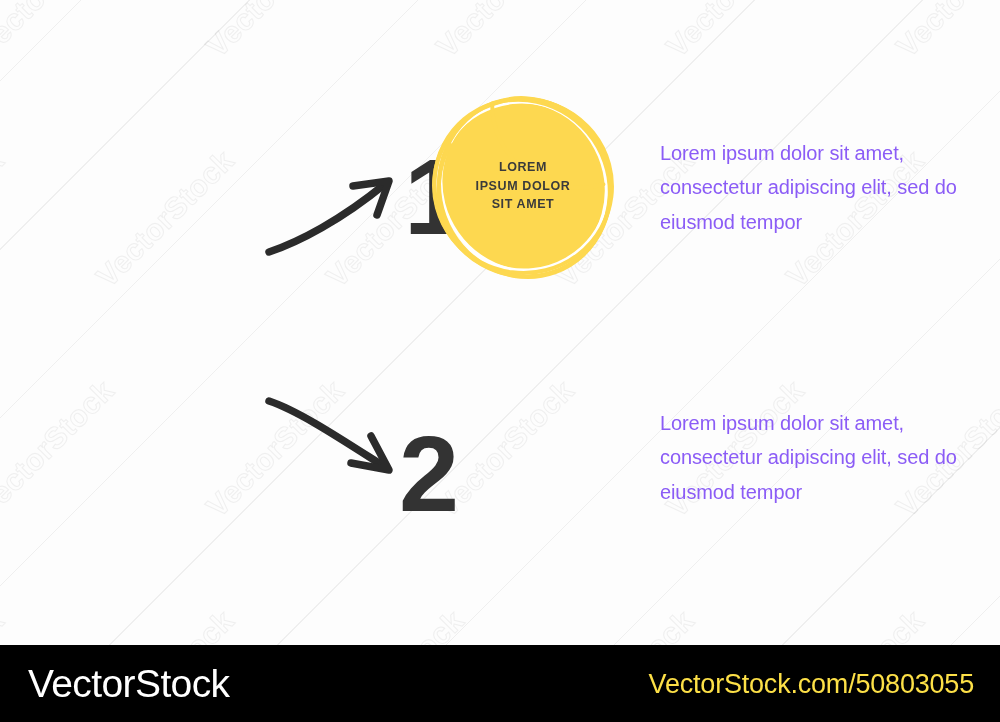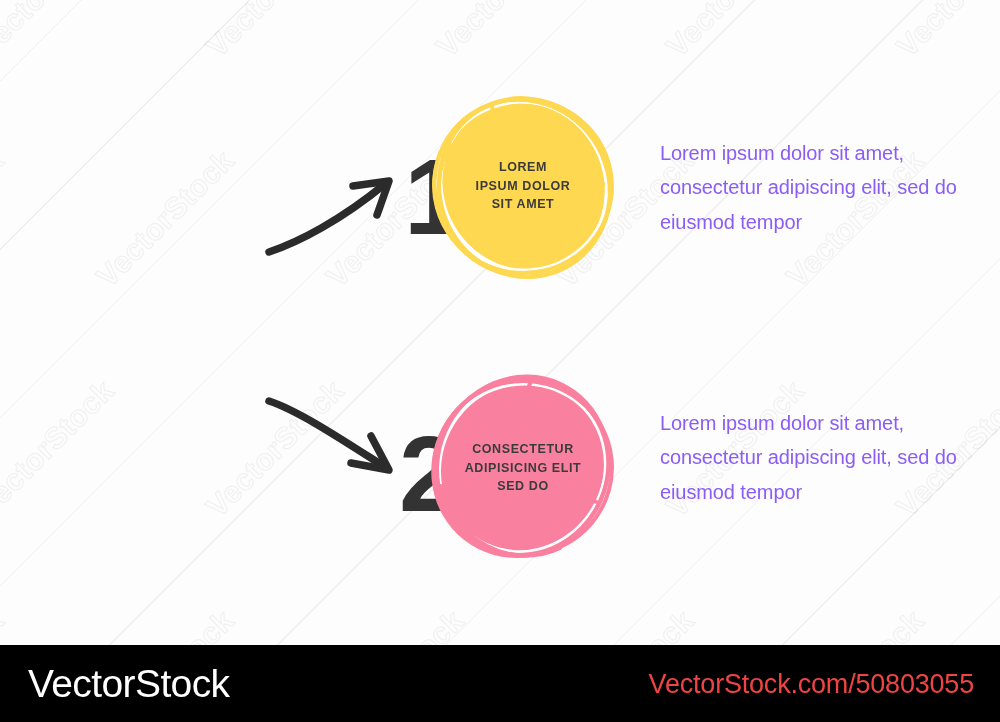--- a/index.html
+++ b/index.html
@@ -169,21 +169,21 @@
     font-family: "Liberation Sans", sans-serif;
     font-size: 39px;
     font-weight: 400;
     letter-spacing: -0.6px;
   }
   #footer-url {
     position: absolute;
     right: 26px;
     top: 50%;
     transform: translateY(-50%);
-    color: #ef4444;
+    color: #fde047;
     font-family: "Liberation Sans", sans-serif;
     font-size: 27px;
     font-weight: 400;
     letter-spacing: -0.2px;
   }
 </style>
 </head>
 <body>
 
 <div id="stage">
@@ -237,40 +237,20 @@
           <ellipse cx="95" cy="92" rx="90" ry="85" transform="rotate(70 93 93)"></ellipse>
           <path d="M10 82 A84 88 0 0 0 100 181" transform="rotate(22 93 93)"></path>
           <path d="M172 108 A88 84 0 0 1 80 6" transform="rotate(-12 93 93)"></path>
         </g>
       </svg>
       <div class="circle-label">LOREM
 IPSUM DOLOR
 SIT AMET</div>
     </div>
 
-    <div class="circle-wrap" id="pink-circle">
-      <svg width="186" height="186" viewBox="0 0 186 186">
-        <circle cx="93" cy="93" r="89" fill="#fa80a0"></circle>
-        <g fill="none" stroke="#ffffff" stroke-width="3.4" stroke-linecap="round">
-          <ellipse cx="93" cy="93" rx="86" ry="84" transform="rotate(-15 93 93)"></ellipse>
-          <ellipse cx="92" cy="94" rx="83" ry="87" transform="rotate(30 93 93)"></ellipse>
-          <ellipse cx="94" cy="92" rx="87" ry="82" transform="rotate(-58 93 93)"></ellipse>
-        </g>
-        <g fill="none" stroke="#fa80a0" stroke-width="4" stroke-linecap="round">
-          <ellipse cx="93" cy="93" rx="89" ry="87" transform="rotate(-6 93 93)"></ellipse>
-          <ellipse cx="91" cy="94" rx="86" ry="90" transform="rotate(38 93 93)"></ellipse>
-          <ellipse cx="95" cy="92" rx="90" ry="85" transform="rotate(-66 93 93)"></ellipse>
-          <path d="M10 82 A84 88 0 0 0 100 181" transform="rotate(-20 93 93)"></path>
-          <path d="M172 108 A88 84 0 0 1 80 6" transform="rotate(14 93 93)"></path>
-        </g>
-      </svg>
-      <div class="circle-label">CONSECTETUR
-ADIPISICING ELIT
-SED DO</div>
-    </div>
 
     <svg class="arrow-svg" id="arrow-top" width="140" height="90" viewBox="0 0 140 90">
       <path d="M4 84 C 34 74, 76 52, 120 16" fill="none" stroke="#2b2b2b" stroke-width="7.5" stroke-linecap="round"></path>
       <path d="M88 18 L124 13 L112 47" fill="none" stroke="#2b2b2b" stroke-width="7.5" stroke-linecap="round" stroke-linejoin="round"></path>
     </svg>
 
     <svg class="arrow-svg" id="arrow-bot" width="140" height="90" viewBox="0 0 140 90">
       <path d="M4 6 C 34 16, 76 44, 120 72" fill="none" stroke="#2b2b2b" stroke-width="7.5" stroke-linecap="round"></path>
       <path d="M86 68 L124 75 L106 41" fill="none" stroke="#2b2b2b" stroke-width="7.5" stroke-linecap="round" stroke-linejoin="round"></path>
     </svg>

